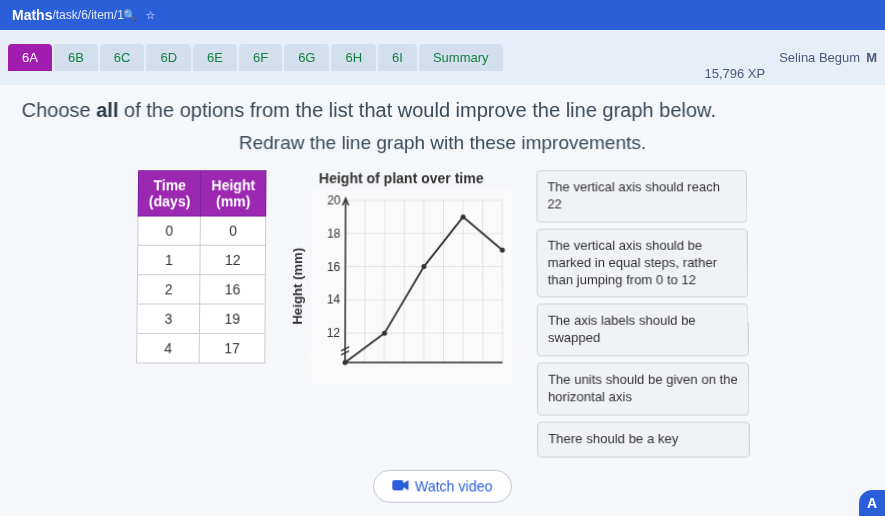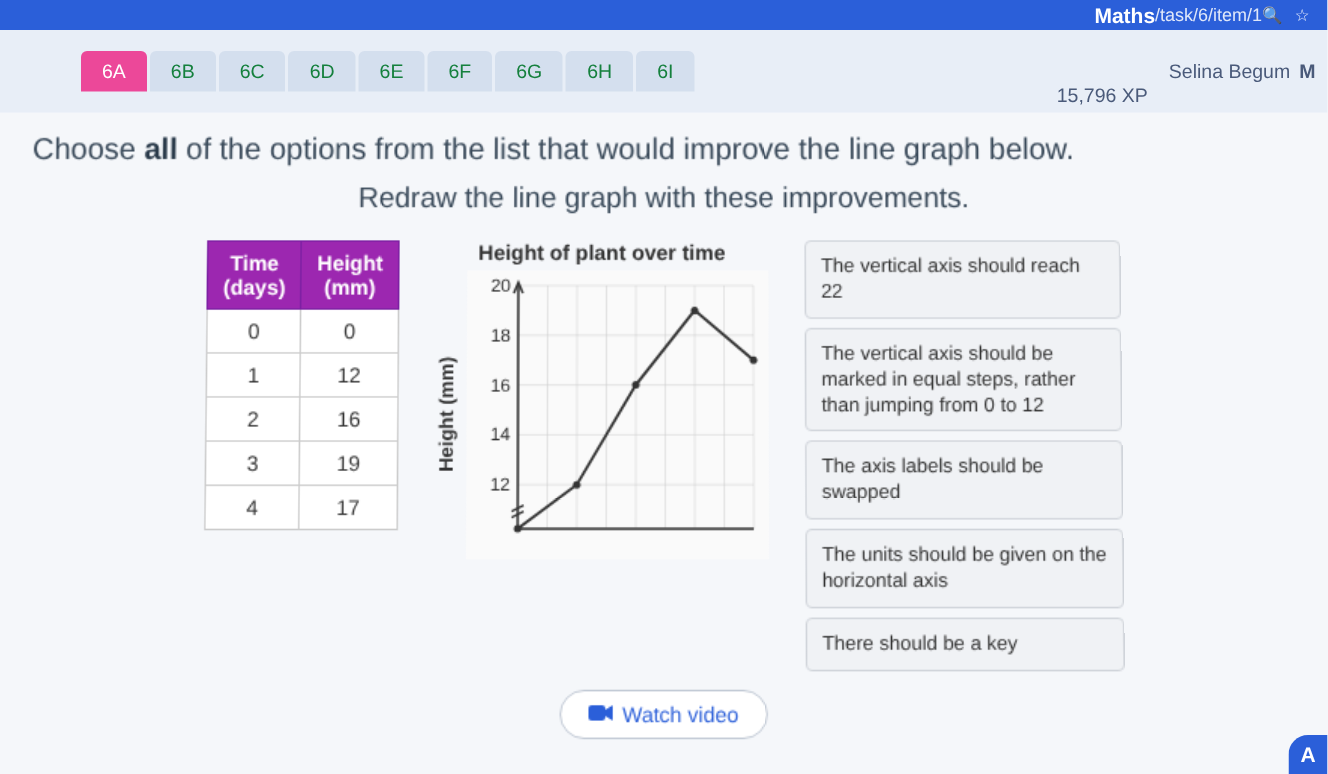--- a/index.html
+++ b/index.html
@@ -1,27 +1,27 @@
 <!DOCTYPE html>
 <html><head>
 <meta charset="utf-8">
 <style>
   * { margin: 0; padding: 0; box-sizing: border-box; }
   body { font-family: Arial, sans-serif; background: #f5f7fa; width: 885px; height: 516px; overflow: hidden; position: relative; }
   
-  .topbar { background: #2b5fd9; color: #fff; height: 20px; display: flex; align-items: center; justify-content: flex-end; padding: 0 12px; font-size: 11px; }
+  .topbar { background: #2b5fd9; color: #fff; height: 30px; display: flex; align-items: center; justify-content: flex-start; padding: 0 12px; font-size: 11px; }
   .topbar-left { font-weight: bold; font-size: 14px; }
   .topbar-url { opacity: 0.85; font-size: 12px; }
   .topbar-icons { display: flex; gap: 8px; align-items: center; }
   .topbar-icons span { opacity: 0.9; }
   
   .header { background: #e8eef7; display: flex; align-items: center; padding: 4px 8px; font-size: 13px; color: #333; }
   .tabs { display: flex; gap: 2px; }
   .tab { padding: 6px 14px; background: #d4dfee; border-radius: 4px 4px 0 0; cursor: pointer; font-weight: 500; color: #15803d; }
-  .tab.active { background: #ec4899; color: #fff; margin-left: 46px; }
+  .tab.active { background: #a21caf; color: #fff; }
   .spacer { flex: 1; }
   .xp { margin-right: 14px; color: #4a5a7a; font-weight: 500; margin-top: 32px; }
   .user { margin-right: 6px; color: #4a5a7a; font-weight: 500; }
   
   .content { padding: 14px 22px; transform: perspective(1000px) rotateX(2deg); transform-origin: top center; }
   .question { font-size: 20px; color: #3a4a5a; margin-bottom: 10px; }
   .question b { font-weight: bold; color: #2a3a4a; }
   .subquestion { font-size: 19px; color: #3a4a5a; text-align: center; margin-bottom: 16px; }
   
   .main-area { display: flex; gap: 24px; justify-content: center; align-items: flex-start; }
@@ -61,20 +61,21 @@
   <div class="tabs" id="tabs">
       <div class="tab active">6A</div>
       <div class="tab">6B</div>
       <div class="tab">6C</div>
       <div class="tab">6D</div>
       <div class="tab">6E</div>
       <div class="tab">6F</div>
       <div class="tab">6G</div>
       <div class="tab">6H</div>
       <div class="tab">6I</div>
+      <div class="tab">Summary</div>
     </div>
   <div class="spacer"></div>
   <div class="xp">15,796 XP</div>
   <div class="user">Selina Begum</div>
   <span style="color:#4a5a7a;font-weight:bold;">M</span>
 </div>
 
 <div class="content">
   <p class="question">
     <span>Choose </span><b>all</b><span> of the options from the list that would improve the line graph below.</span>

